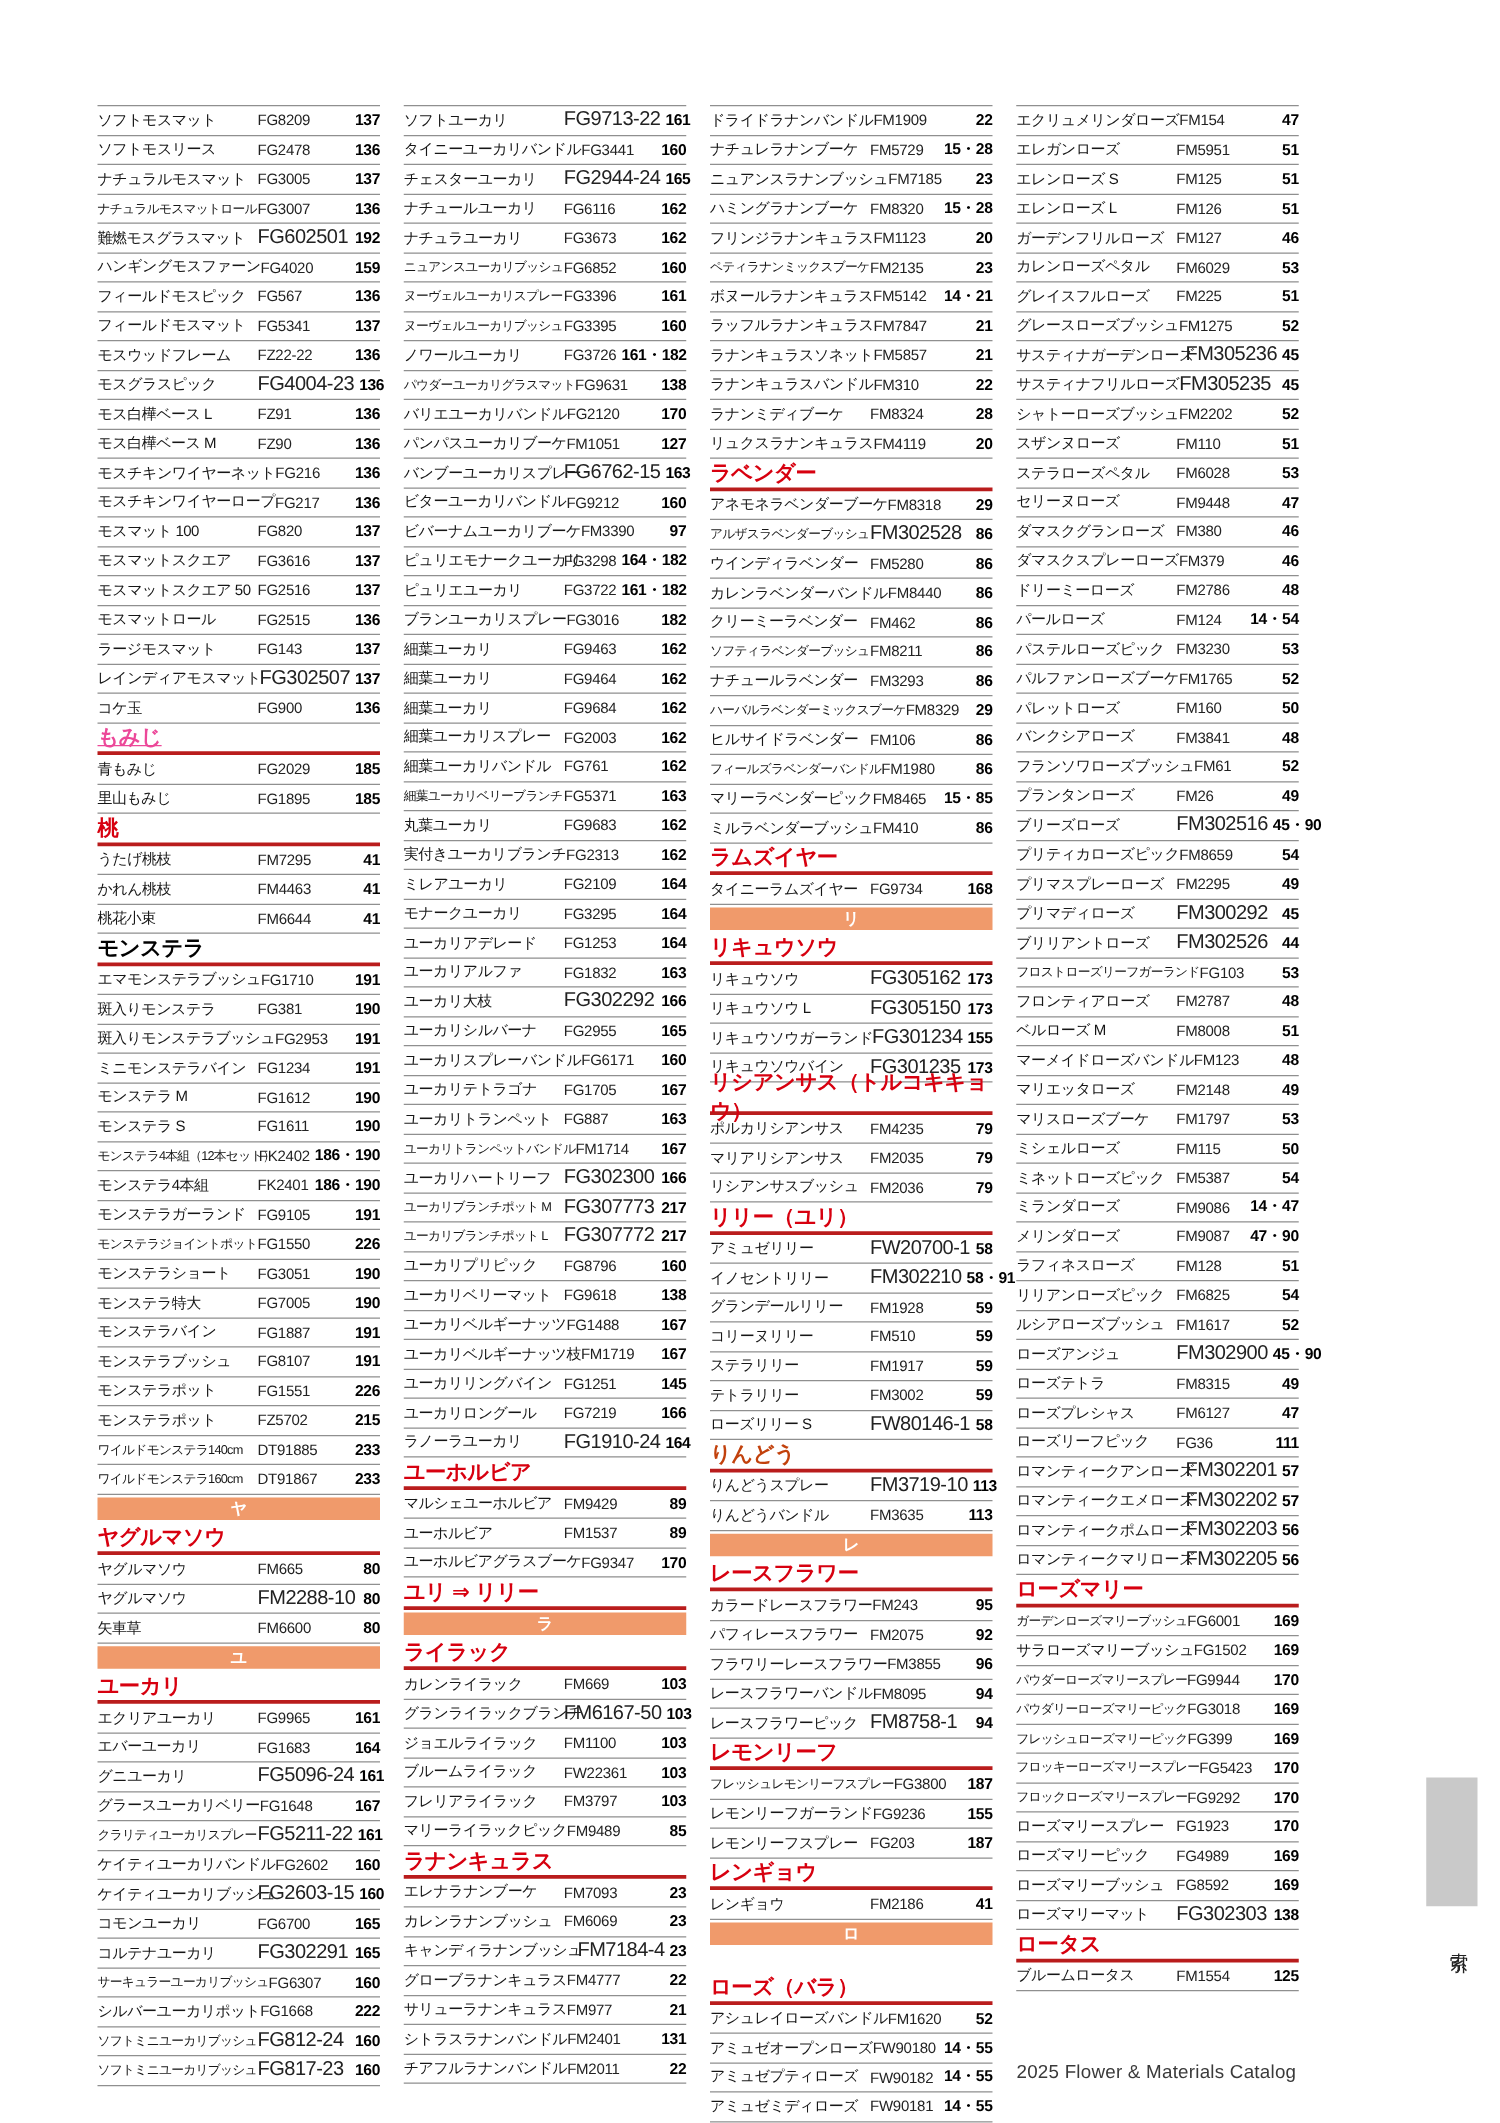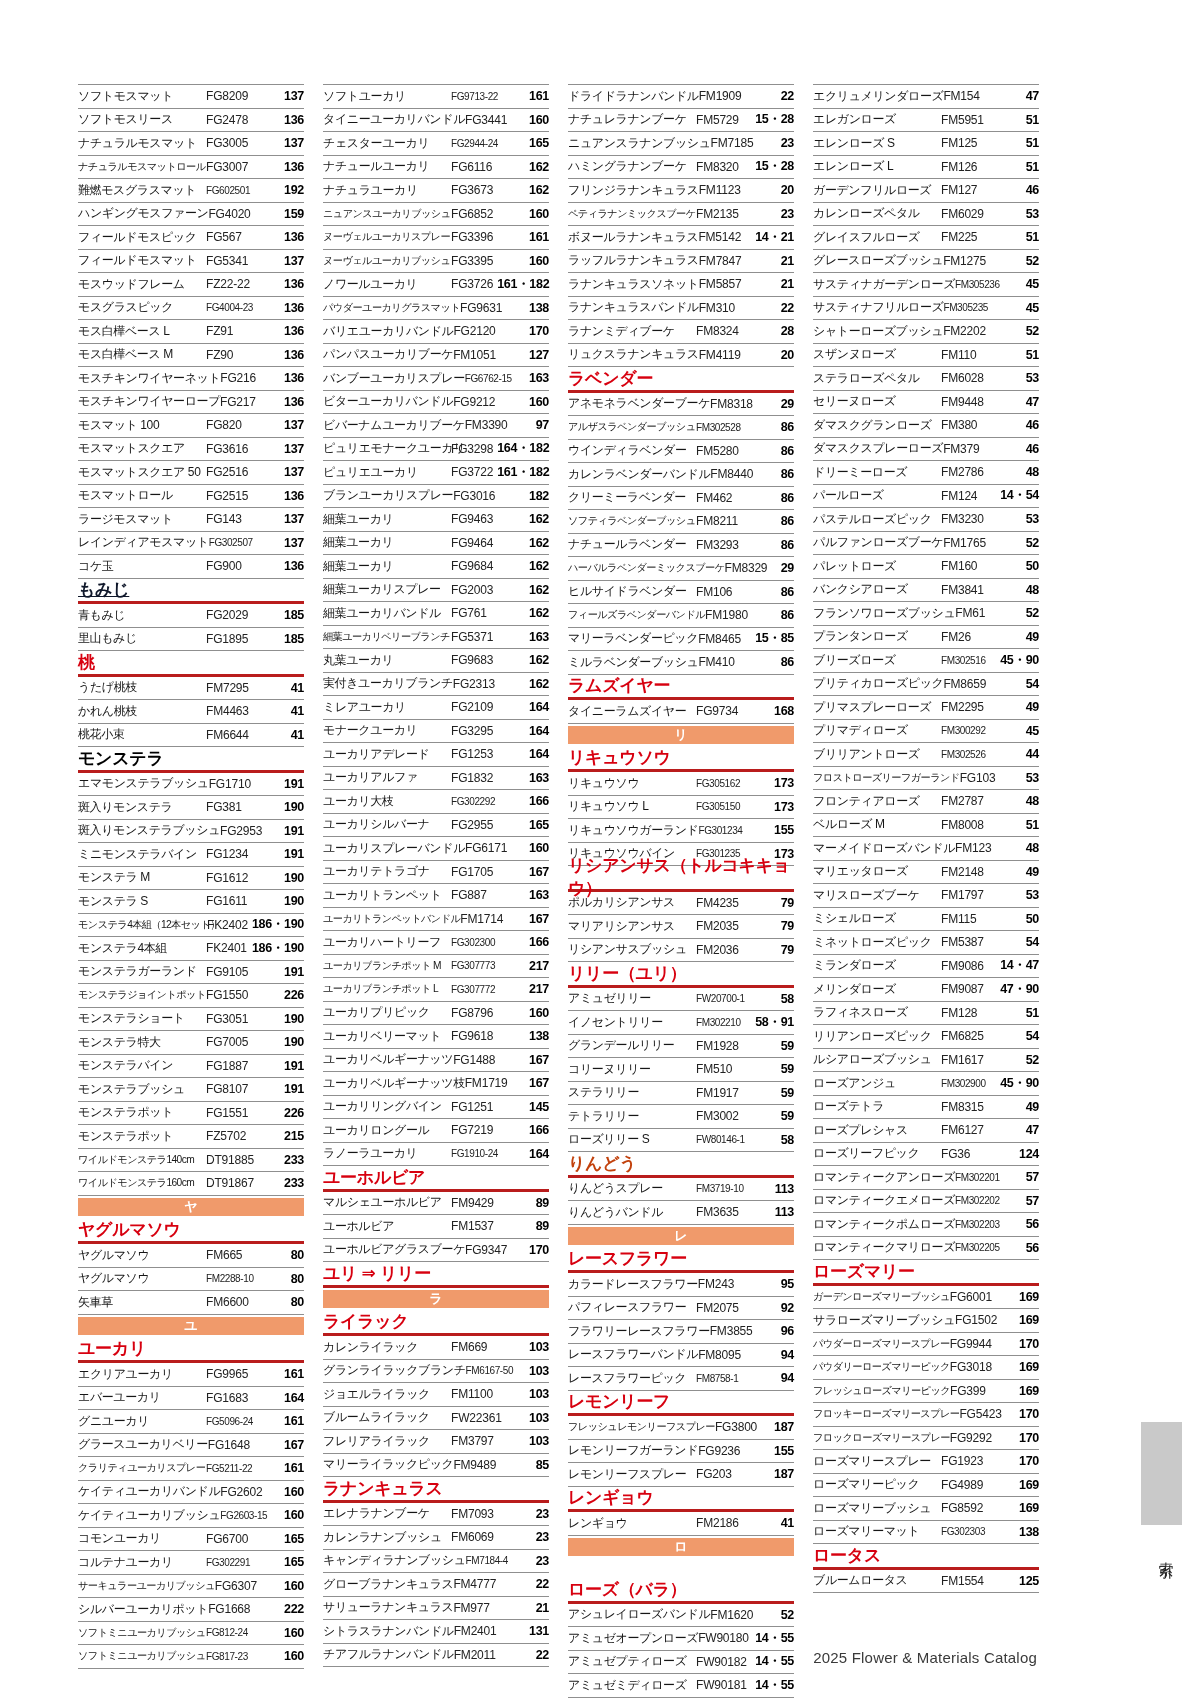--- a/index.html
+++ b/index.html
@@ -8,21 +8,21 @@
     font-family:"Liberation Sans","DejaVu Sans",sans-serif;color:#111;
     overflow:hidden;
   }
   .wrap{position:absolute;left:78px;top:84px;display:flex;gap:19px;}
   .col{width:226px;}
   .col > div:first-child{border-top:1px solid #8f8f8f;}
   .row{display:flex;align-items:center;height:22.5px;border-bottom:1px solid #8f8f8f;font-size:12px;}
   .nm{min-width:128px;white-space:nowrap;letter-spacing:-0.4px;color:#161616;}
   .nm.tight{font-size:10.2px;letter-spacing:-0.6px;}
   .cd{white-space:nowrap;color:#222;flex:0 0 auto;letter-spacing:-0.2px;}
-  .cd.tightc{font-size:10px;letter-spacing:-0.4px;}
+  .cd.tightc{font-size:16px;letter-spacing:-0.4px;}
   .pg{margin-left:auto;font-weight:bold;font-size:12.5px;white-space:nowrap;color:#000;letter-spacing:-0.3px;padding-left:4px;}
   .sec{height:22.5px;display:flex;align-items:center;font-weight:bold;font-size:17px;border-bottom:3px solid #b91c1c;letter-spacing:-0.3px;}
   .banner{height:18px;margin:2.5px 0;color:#fff;font-weight:bold;font-size:13px;display:flex;align-items:center;justify-content:center;}
   .footer{position:absolute;right:163px;bottom:32px;font-size:15px;color:#3a3a3a;letter-spacing:0.2px;}
   .sidetab{position:absolute;right:18px;top:1422px;width:41px;height:103px;}
   .sidetab-label{position:absolute;right:25px;top:1550px;writing-mode:vertical-rl;font-size:15px;color:#222;letter-spacing:3px;}
 </style>
 </head>
 <body>
 
@@ -126,21 +126,21 @@
       <div class="row">
         <span class="nm">レインディアモスマット</span>
         <span class="cd tightc">FG302507</span>
         <span class="pg">137</span>
       </div>
       <div class="row">
         <span class="nm">コケ玉</span>
         <span class="cd">FG900</span>
         <span class="pg">136</span>
       </div>
-      <div class="sec" style="color: #0f172a; text-decoration: underline;">もみじ</div>
+      <div class="sec" style="color: #ec4899; text-decoration: underline;">もみじ</div>
       <div class="row">
         <span class="nm">青もみじ</span>
         <span class="cd">FG2029</span>
         <span class="pg">185</span>
       </div>
       <div class="row">
         <span class="nm">里山もみじ</span>
         <span class="cd">FG1895</span>
         <span class="pg">185</span>
       </div>
@@ -1160,21 +1160,21 @@
         <span class="pg">49</span>
       </div>
       <div class="row">
         <span class="nm">ローズプレシャス</span>
         <span class="cd">FM6127</span>
         <span class="pg">47</span>
       </div>
       <div class="row">
         <span class="nm">ローズリーフピック</span>
         <span class="cd">FG36</span>
-        <span class="pg">124</span>
+        <span class="pg">111</span>
       </div>
       <div class="row">
         <span class="nm">ロマンティークアンローズ</span>
         <span class="cd tightc">FM302201</span>
         <span class="pg">57</span>
       </div>
       <div class="row">
         <span class="nm">ロマンティークエメローズ</span>
         <span class="cd tightc">FM302202</span>
         <span class="pg">57</span>

